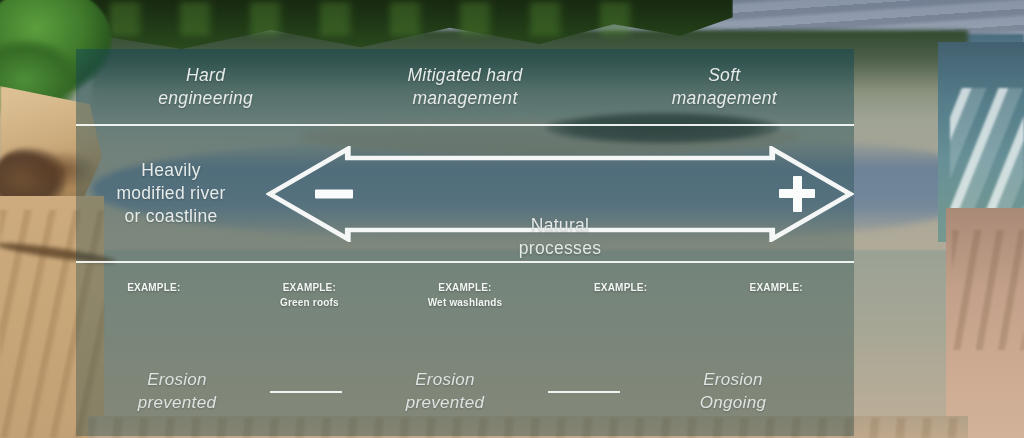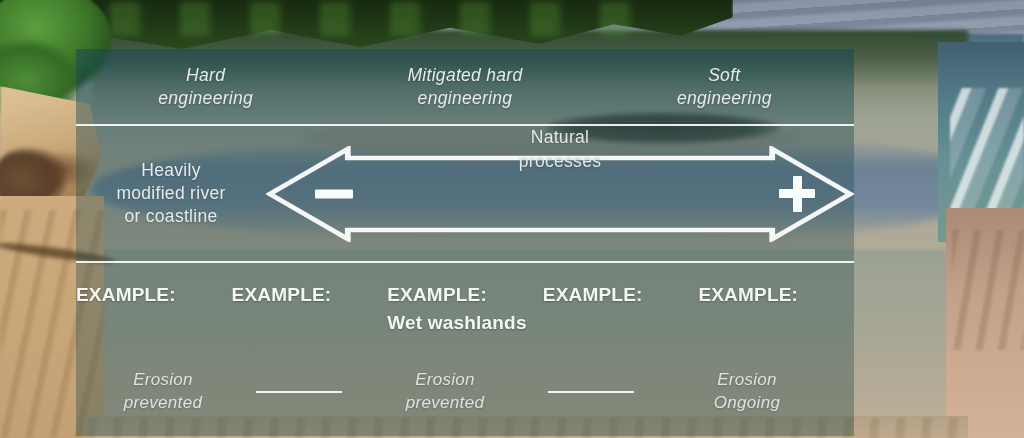--- a/index.html
+++ b/index.html
@@ -74,30 +74,30 @@
     margin-top:16px;
   }
   .pre{white-space:pre-line;}
   .row{display:flex;align-items:center;}
   .row-approach{height:77px;border-bottom:2px solid rgba(250,252,250,.92);}
   .row-approach .cell{flex:1;text-align:center;font-style:italic;font-size:17.5px;line-height:1.28;letter-spacing:.3px;color:#e7ecea;text-shadow:0 1px 2px rgba(0,0,0,.22);}
   .row-spectrum{height:137px;border-bottom:2px solid rgba(250,252,250,.92);}
   .spec-label{font-size:17.5px;line-height:1.32;letter-spacing:.3px;text-align:center;color:#e7ecea;text-shadow:0 1px 2px rgba(0,0,0,.22);}
   .spec-left{width:190px;}
   .spec-right{width:235px;}
-  .arrow-zone{position:relative;flex:1;height:100%;display:flex;align-items:flex-start;justify-content:center;}
+  .arrow-zone{position:relative;flex:1;height:100%;display:flex;align-items:flex-end;justify-content:center;}
   .arrow-svg{position:absolute;left:0;top:50%;transform:translateY(-50%);width:100%;height:96px;}
   .center-label{position:relative;z-index:2;font-size:17.5px;line-height:1.35;text-align:center;color:#e3e9e6;letter-spacing:.3px;text-shadow:0 1px 2px rgba(0,0,0,.25);}
   .minus-icon{position:absolute;z-index:2;left:49px;top:50%;transform:translateY(-50%);width:38px;height:9px;background:#fbfdfc;border-radius:1px;}
   .plus-icon{position:absolute;z-index:2;right:39px;top:50%;transform:translateY(-50%);width:36px;height:36px;}
   .plus-icon::before{content:"";position:absolute;left:0;top:13.5px;width:36px;height:9px;background:#fbfdfc;border-radius:1px;}
   .plus-icon::after{content:"";position:absolute;left:13.5px;top:0;width:9px;height:36px;background:#fbfdfc;border-radius:1px;}
   .row-examples{height:98px;align-items:flex-start;padding-top:18px;}
-  .row-examples .cell{flex:1;text-align:left;font-weight:bold;font-size:19px;line-height:1.45;letter-spacing:.2px;color:#f3f6f4;text-shadow:0 1px 2px rgba(0,0,0,.28);}
-  .row-erosion{flex:1;padding:0 12px 14px;}
+  .row-examples .cell{flex:1;text-align:center;font-weight:bold;font-size:10px;line-height:1.45;letter-spacing:.2px;color:#f3f6f4;text-shadow:0 1px 2px rgba(0,0,0,.28);}
+  .row-erosion{flex:1;padding:0 26px 14px;}
   .erosion-label{font-style:italic;font-size:17px;line-height:1.32;letter-spacing:.3px;text-align:center;color:#dde4e1;text-shadow:0 1px 2px rgba(0,0,0,.22);}
   .e1{width:150px;} .e2{width:170px;} .e3{width:190px;}
   .spectrum-line{flex:1;height:2px;background:rgba(250,252,250,.92);margin:0 18px;}
 </style>
 </head>
 <body>
 
 <div id="canvas">
 
   <div class="bg">
@@ -127,23 +127,23 @@
     <div class="bg-bottom-sand"></div>
     <div class="bg-bottom-tex"></div>
   </div>
 
   <div class="panel">
 
     <div class="row row-approach">
       <div class="cell pre">Hard
 engineering</div>
       <div class="cell pre">Mitigated hard
-engineering</div>
+management</div>
       <div class="cell pre">Soft
-engineering</div>
+management</div>
     </div>
 
     <div class="row row-spectrum">
       <div class="spec-label spec-left pre">Heavily
 modified river
 or coastline</div>
       <div class="arrow-zone">
         <svg class="arrow-svg" viewBox="0 0 460 96" preserveAspectRatio="none">
           <polygon points="3,48 64,3 64,12 396,12 396,3 457,48 396,93 396,84 64,84 64,93" fill="none" stroke="#f4f7f5" stroke-width="4.5" stroke-linejoin="miter"></polygon>
         </svg>
@@ -153,20 +153,21 @@
 processes</div>
       </div>
     </div>
 
     <div class="row row-examples">
       <div class="cell">
         <div>EXAMPLE:</div>
       </div>
       <div class="cell">
         <div>EXAMPLE:</div>
+        <div class="pre">Green roofs</div>
       </div>
       <div class="cell">
         <div>EXAMPLE:</div>
         <div class="pre">Wet washlands</div>
       </div>
       <div class="cell">
         <div>EXAMPLE:</div>
       </div>
       <div class="cell">
         <div>EXAMPLE:</div>

